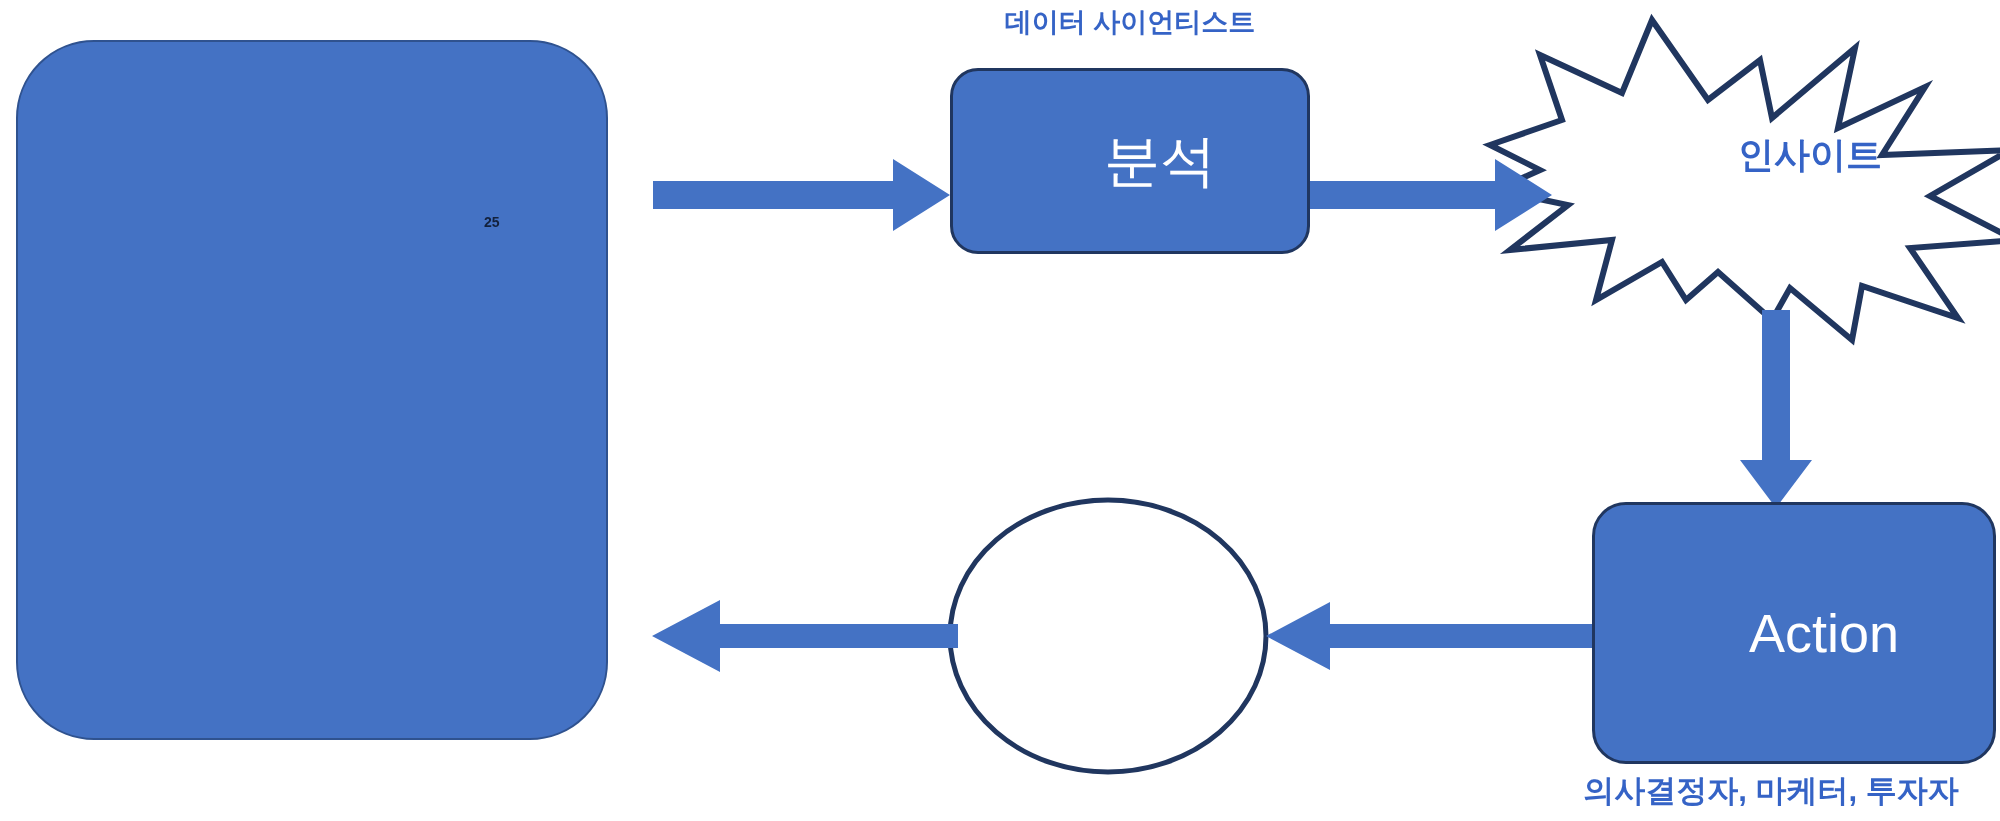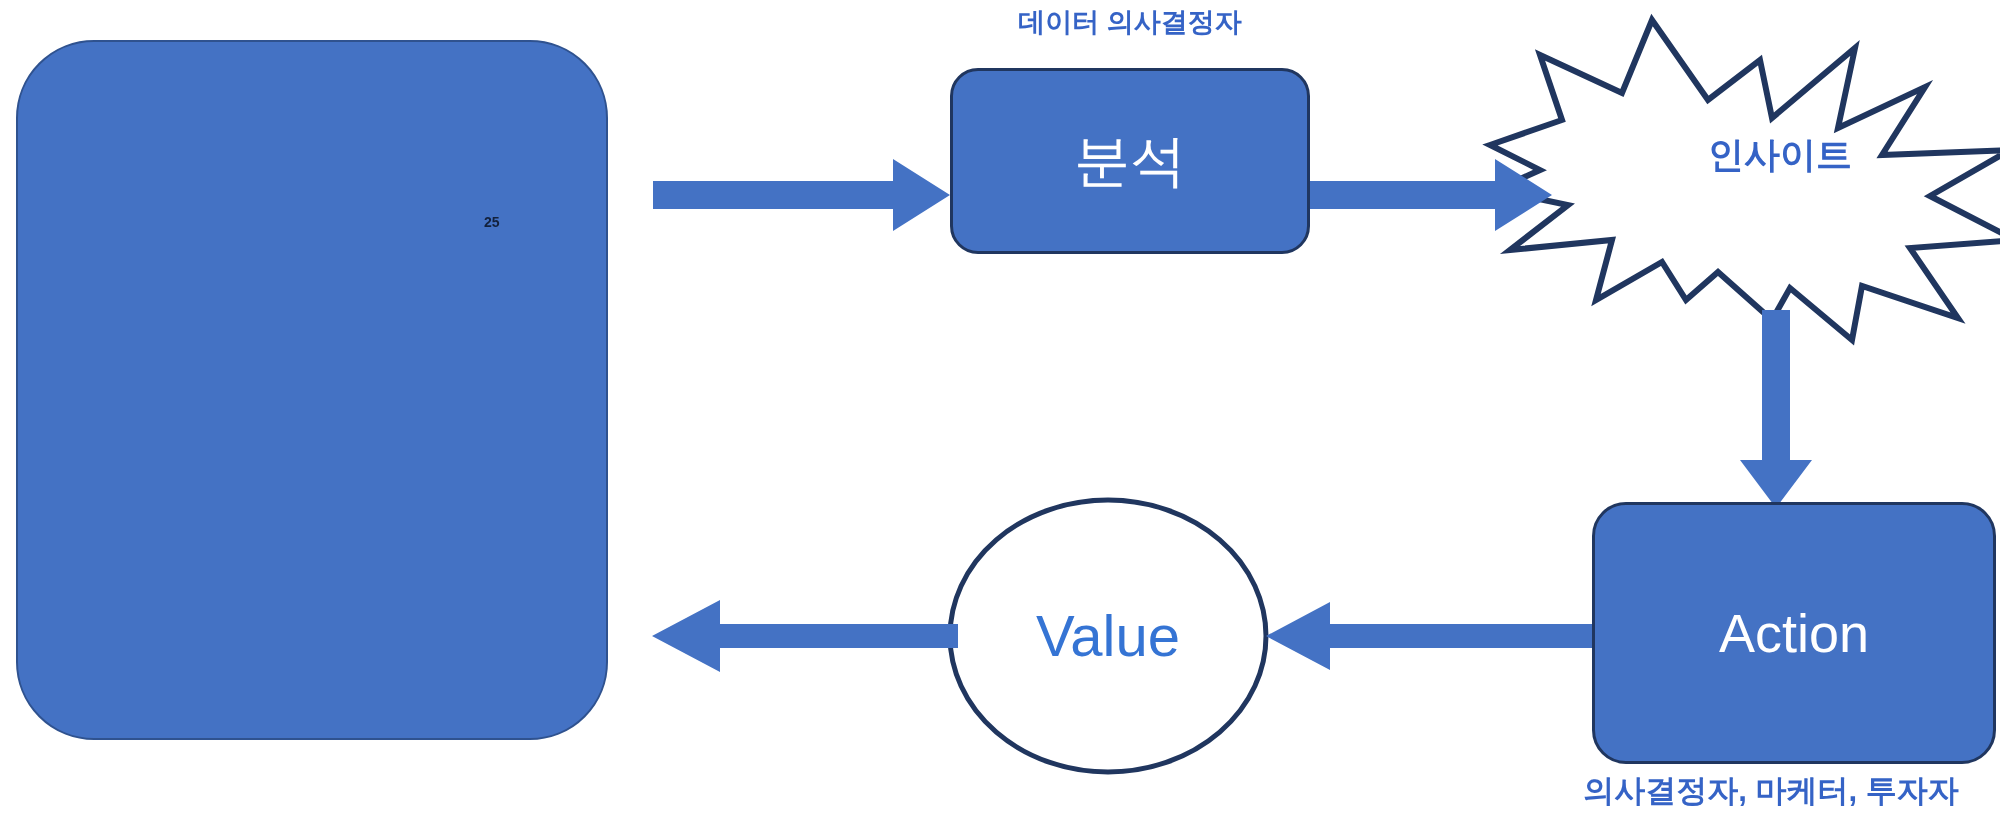--- a/index.html
+++ b/index.html
@@ -27,20 +27,21 @@
     overflow: visible;
   }
   .node-label {
     position: absolute;
     display: flex;
     align-items: center;
     justify-content: center;
     text-align: center;
     white-space: nowrap;
     pointer-events: none;
+    padding-left: 30px;
   }
 
   
   .data-box {
     position: absolute;
     left: 16px;
     top: 40px;
     width: 592px;
     height: 700px;
     background: #4472C4;
@@ -187,25 +188,24 @@
     </g>
 
     <g>
       <polygon points="958,624 720,624 720,600 652,636 720,672 720,648 958,648" fill="#4472C4"></polygon>
     </g>
   </svg>
 
   <div class="data-box"></div>
   <div class="data-box-number">25</div>
 
-  <div class="ds-caption">데이터 의사결정자</div>
+  <div class="ds-caption">데이터 사이언티스트</div>
   <div class="analysis-box"></div>
   <div class="node-label analysis-box-text">분석</div>
 
   <div class="node-label insight-text">인사이트</div>
 
   <div class="action-box"></div>
   <div class="node-label action-box-text">Action</div>
   <div class="action-caption">의사결정자, 마케터, 투자자</div>
 
-  <div class="node-label value-text">Value</div>
 
 </div>
 
 </body></html>

